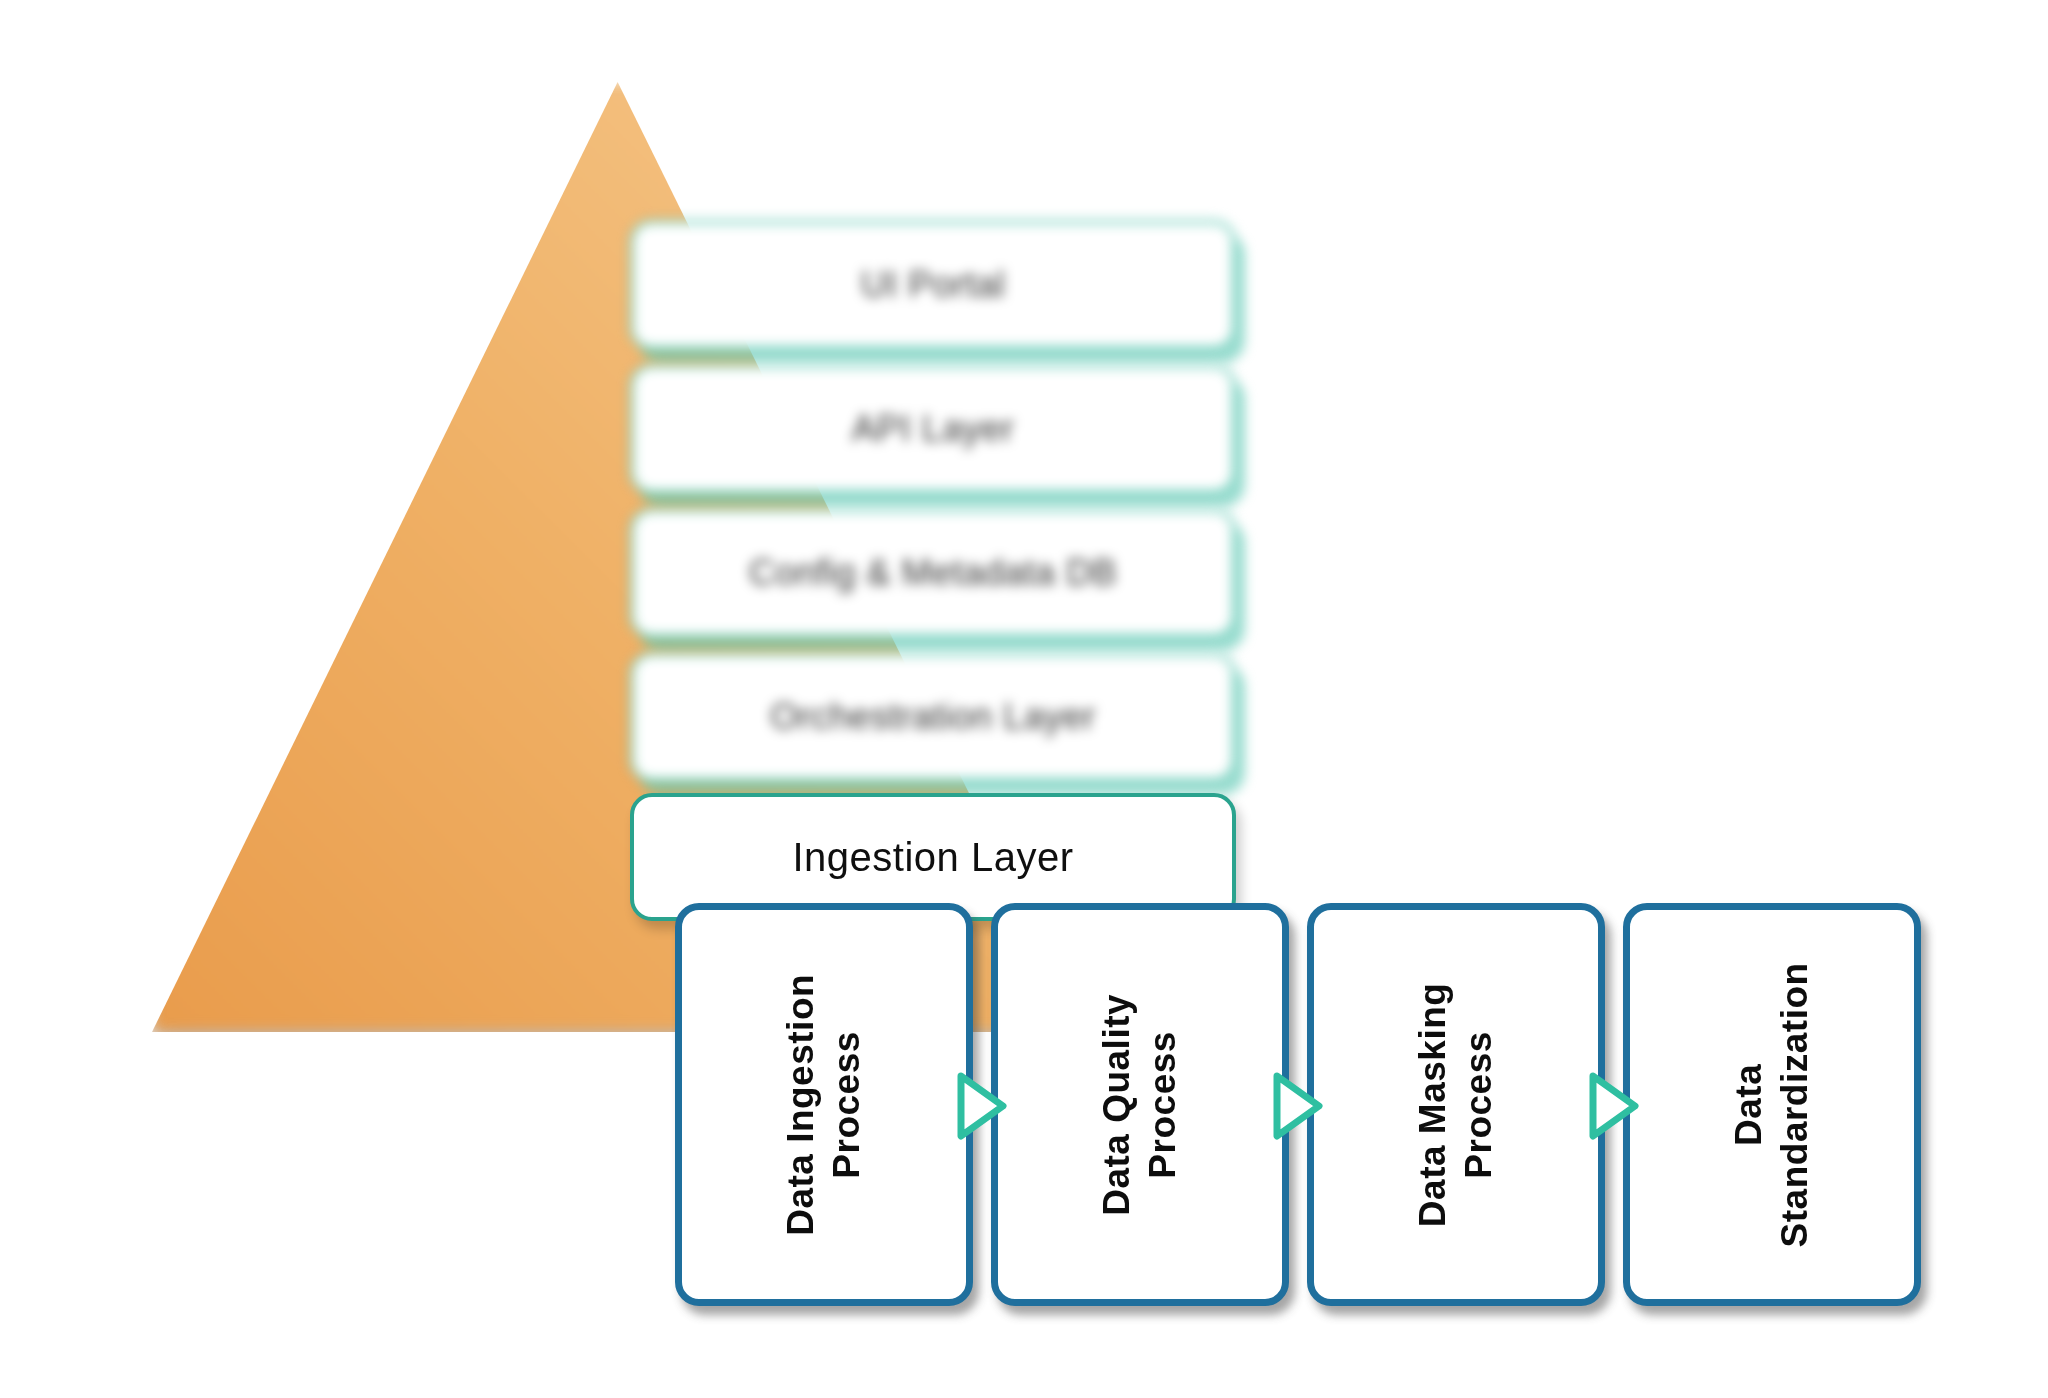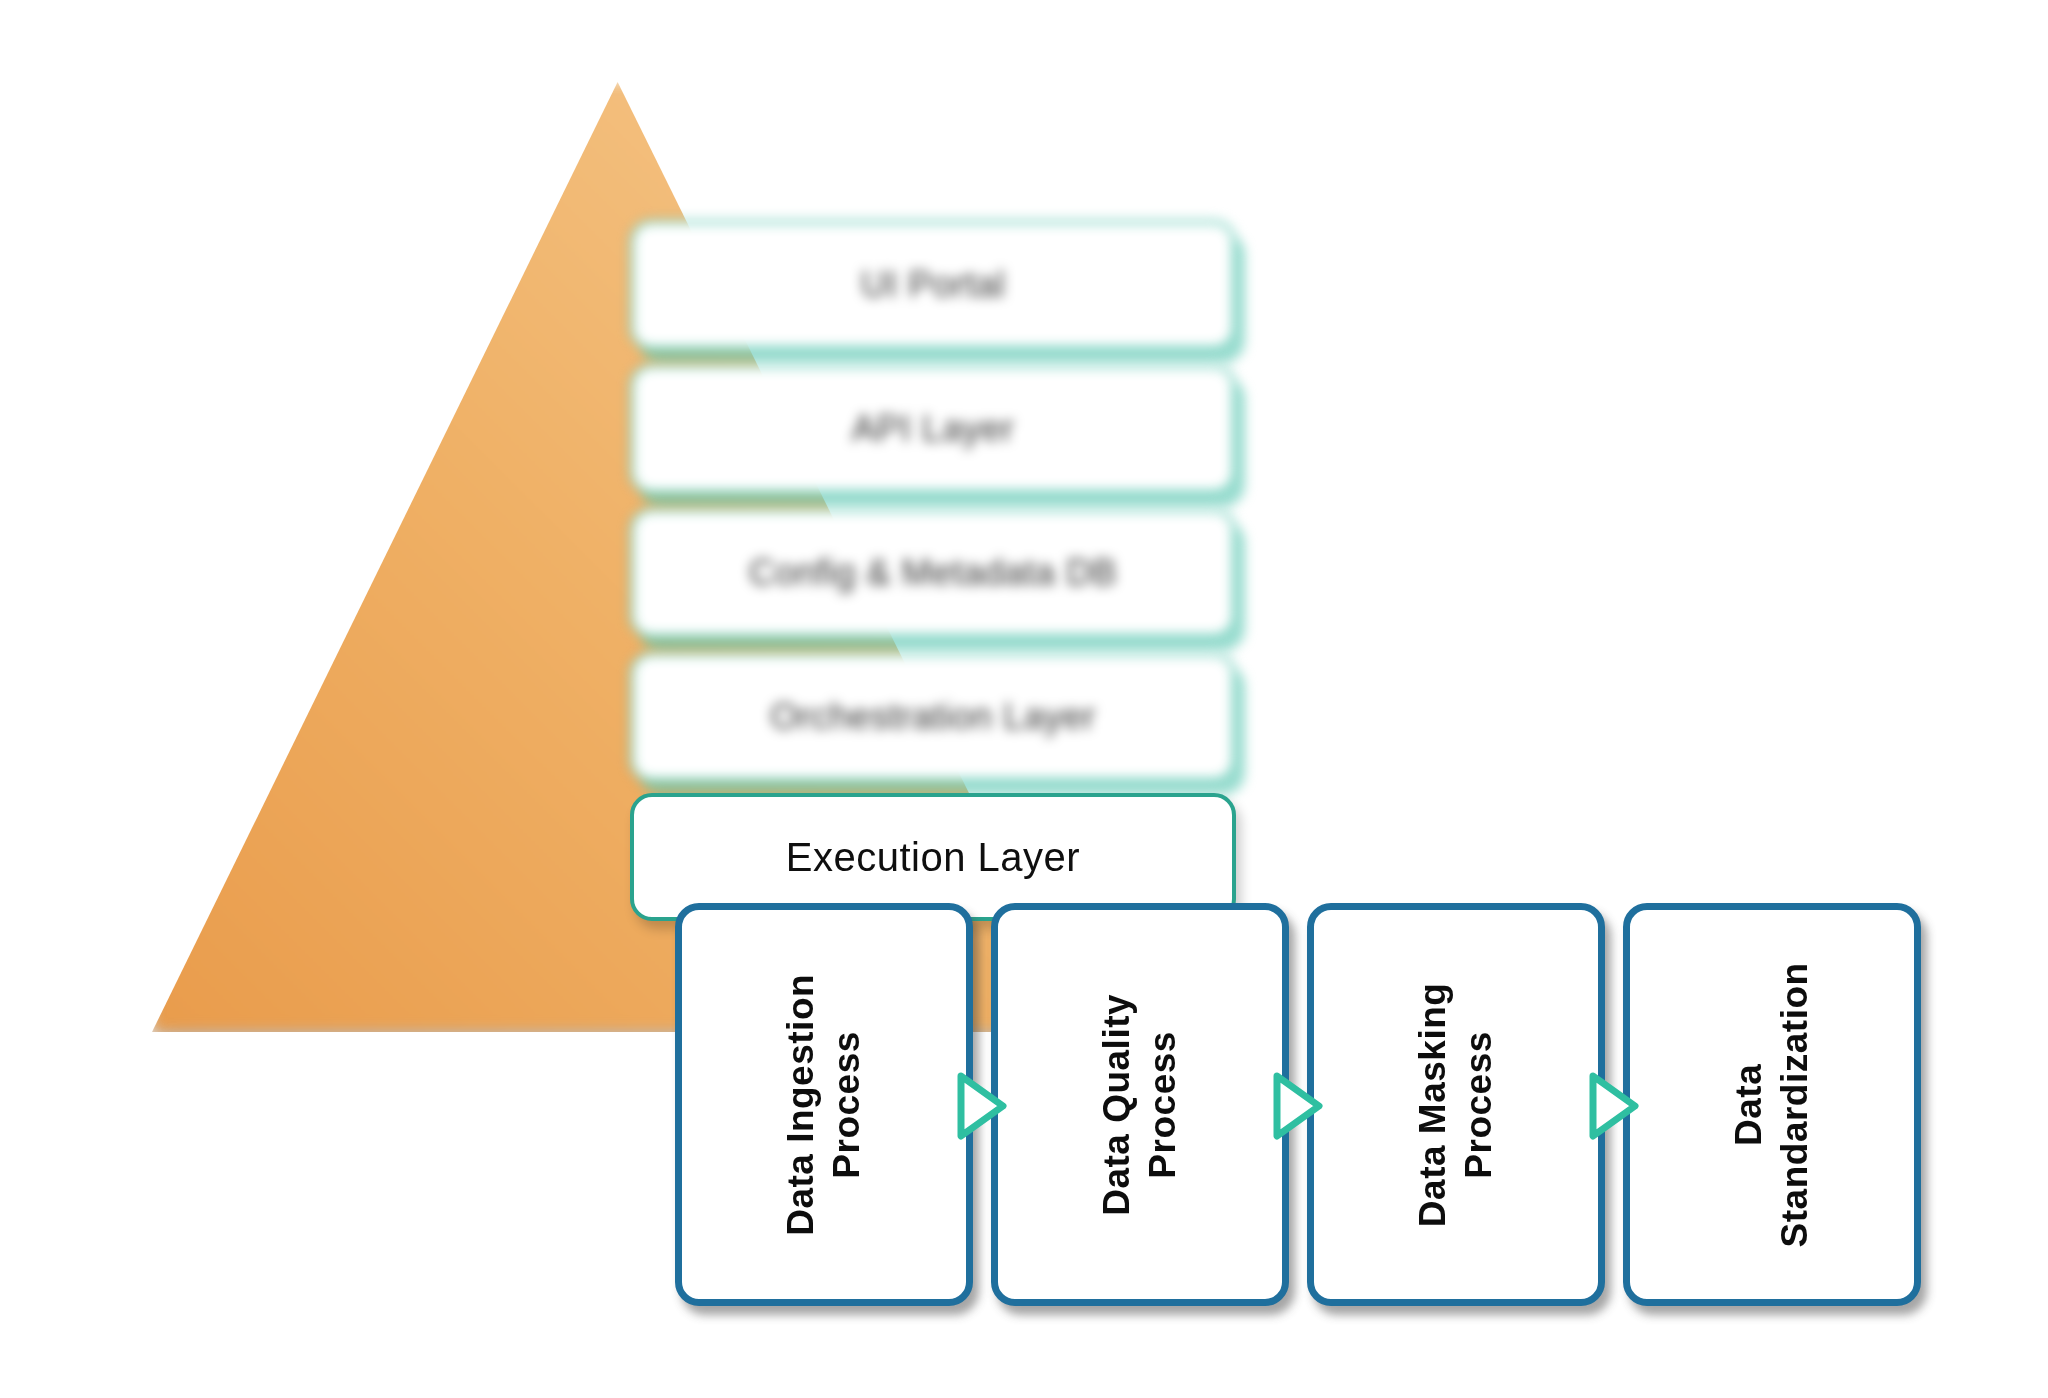--- a/index.html
+++ b/index.html
@@ -79,21 +79,21 @@
   <div class="layer blurred l2">
     <span class="label">API Layer</span>
   </div>
   <div class="layer blurred l3">
     <span class="label">Config &amp; Metadata DB</span>
   </div>
   <div class="layer blurred l4">
     <span class="label">Orchestration Layer</span>
   </div>
   <div class="layer execution">
-    <span class="label">Execution Layer</span>
+    <span class="label">Ingestion Layer</span>
   </div>
 
   <div class="process p1">
     <span class="vlabel">Data Ingestion
 Process</span>
   </div>
   <div class="process p2">
     <span class="vlabel">Data Quality
 Process</span>
   </div>

